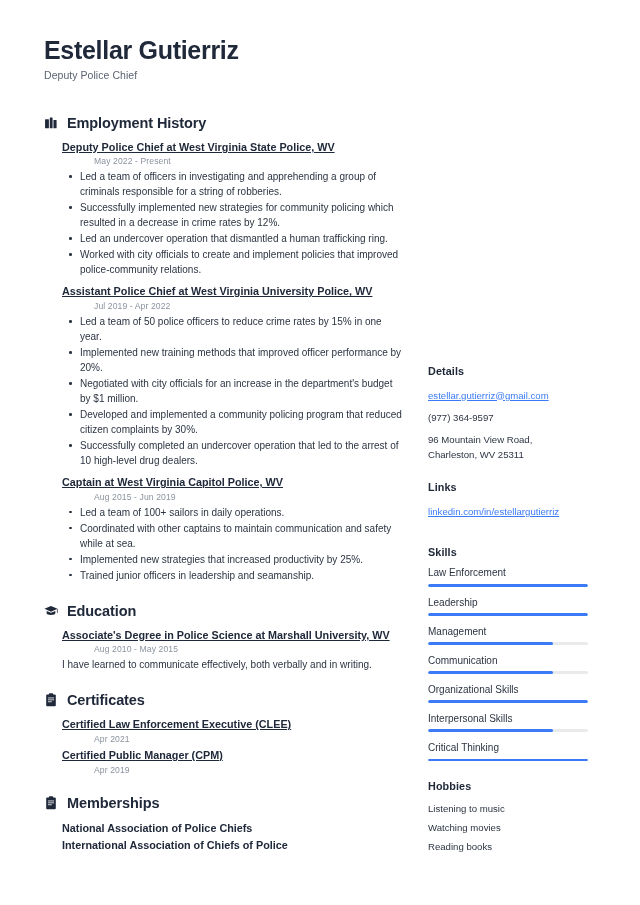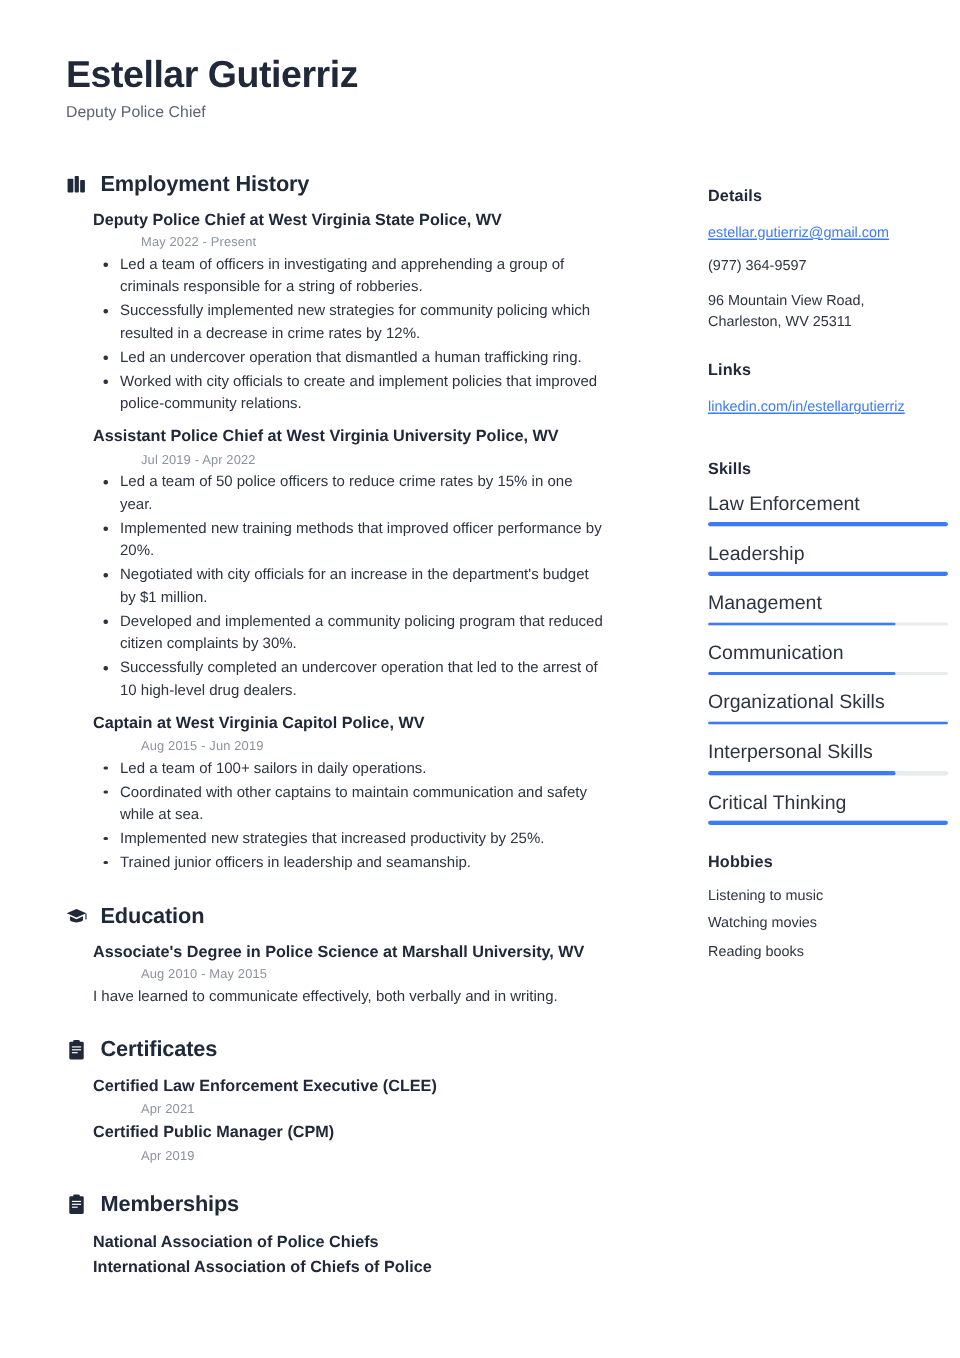--- a/index.html
+++ b/index.html
@@ -38,22 +38,21 @@
   .job-title {
     font-size: 10.5px;
     color: #5b6472;
     margin-top: 4px;
     letter-spacing: 0.05px;
   }
 
   
   .body-cols {
     display: flex;
-    align-items: flex-start;
-    gap: 44px;
+    align-items: flex-end;
   }
 
   .col-main {
     width: 374px;
     flex: 0 0 374px;
     padding-right: 16px;
   }
 
   .col-side {
     width: 160px;
@@ -89,20 +88,21 @@
     letter-spacing: -0.1px;
   }
 
   .entry { margin-bottom: 2px; padding-left: 18px; }
 
   .entry-title {
     font-size: 10.8px;
     font-weight: 700;
     color: #20293a;
     line-height: 1.45;
+    text-decoration: underline;
   }
 
   .entry-date {
     font-size: 8.6px;
     color: #8b939f;
     margin-top: 1px;
     margin-bottom: 3px;
     letter-spacing: 0.1px;
     padding-left: 32px;
   }
@@ -178,21 +178,21 @@
     display: inline-block;
     margin-bottom: 8px;
     word-break: break-all;
     cursor: pointer;
   }
 
   
   .meter-row { margin-bottom: 9px; }
 
   .meter-label {
-    font-size: 13px;
+    font-size: 10px;
     color: #2c3442;
     margin-bottom: 4px;
     line-height: 1.35;
   }
 
   .meter-track {
     position: relative;
     width: 100%;
     height: 2.6px;
     background: #e9eaec;

